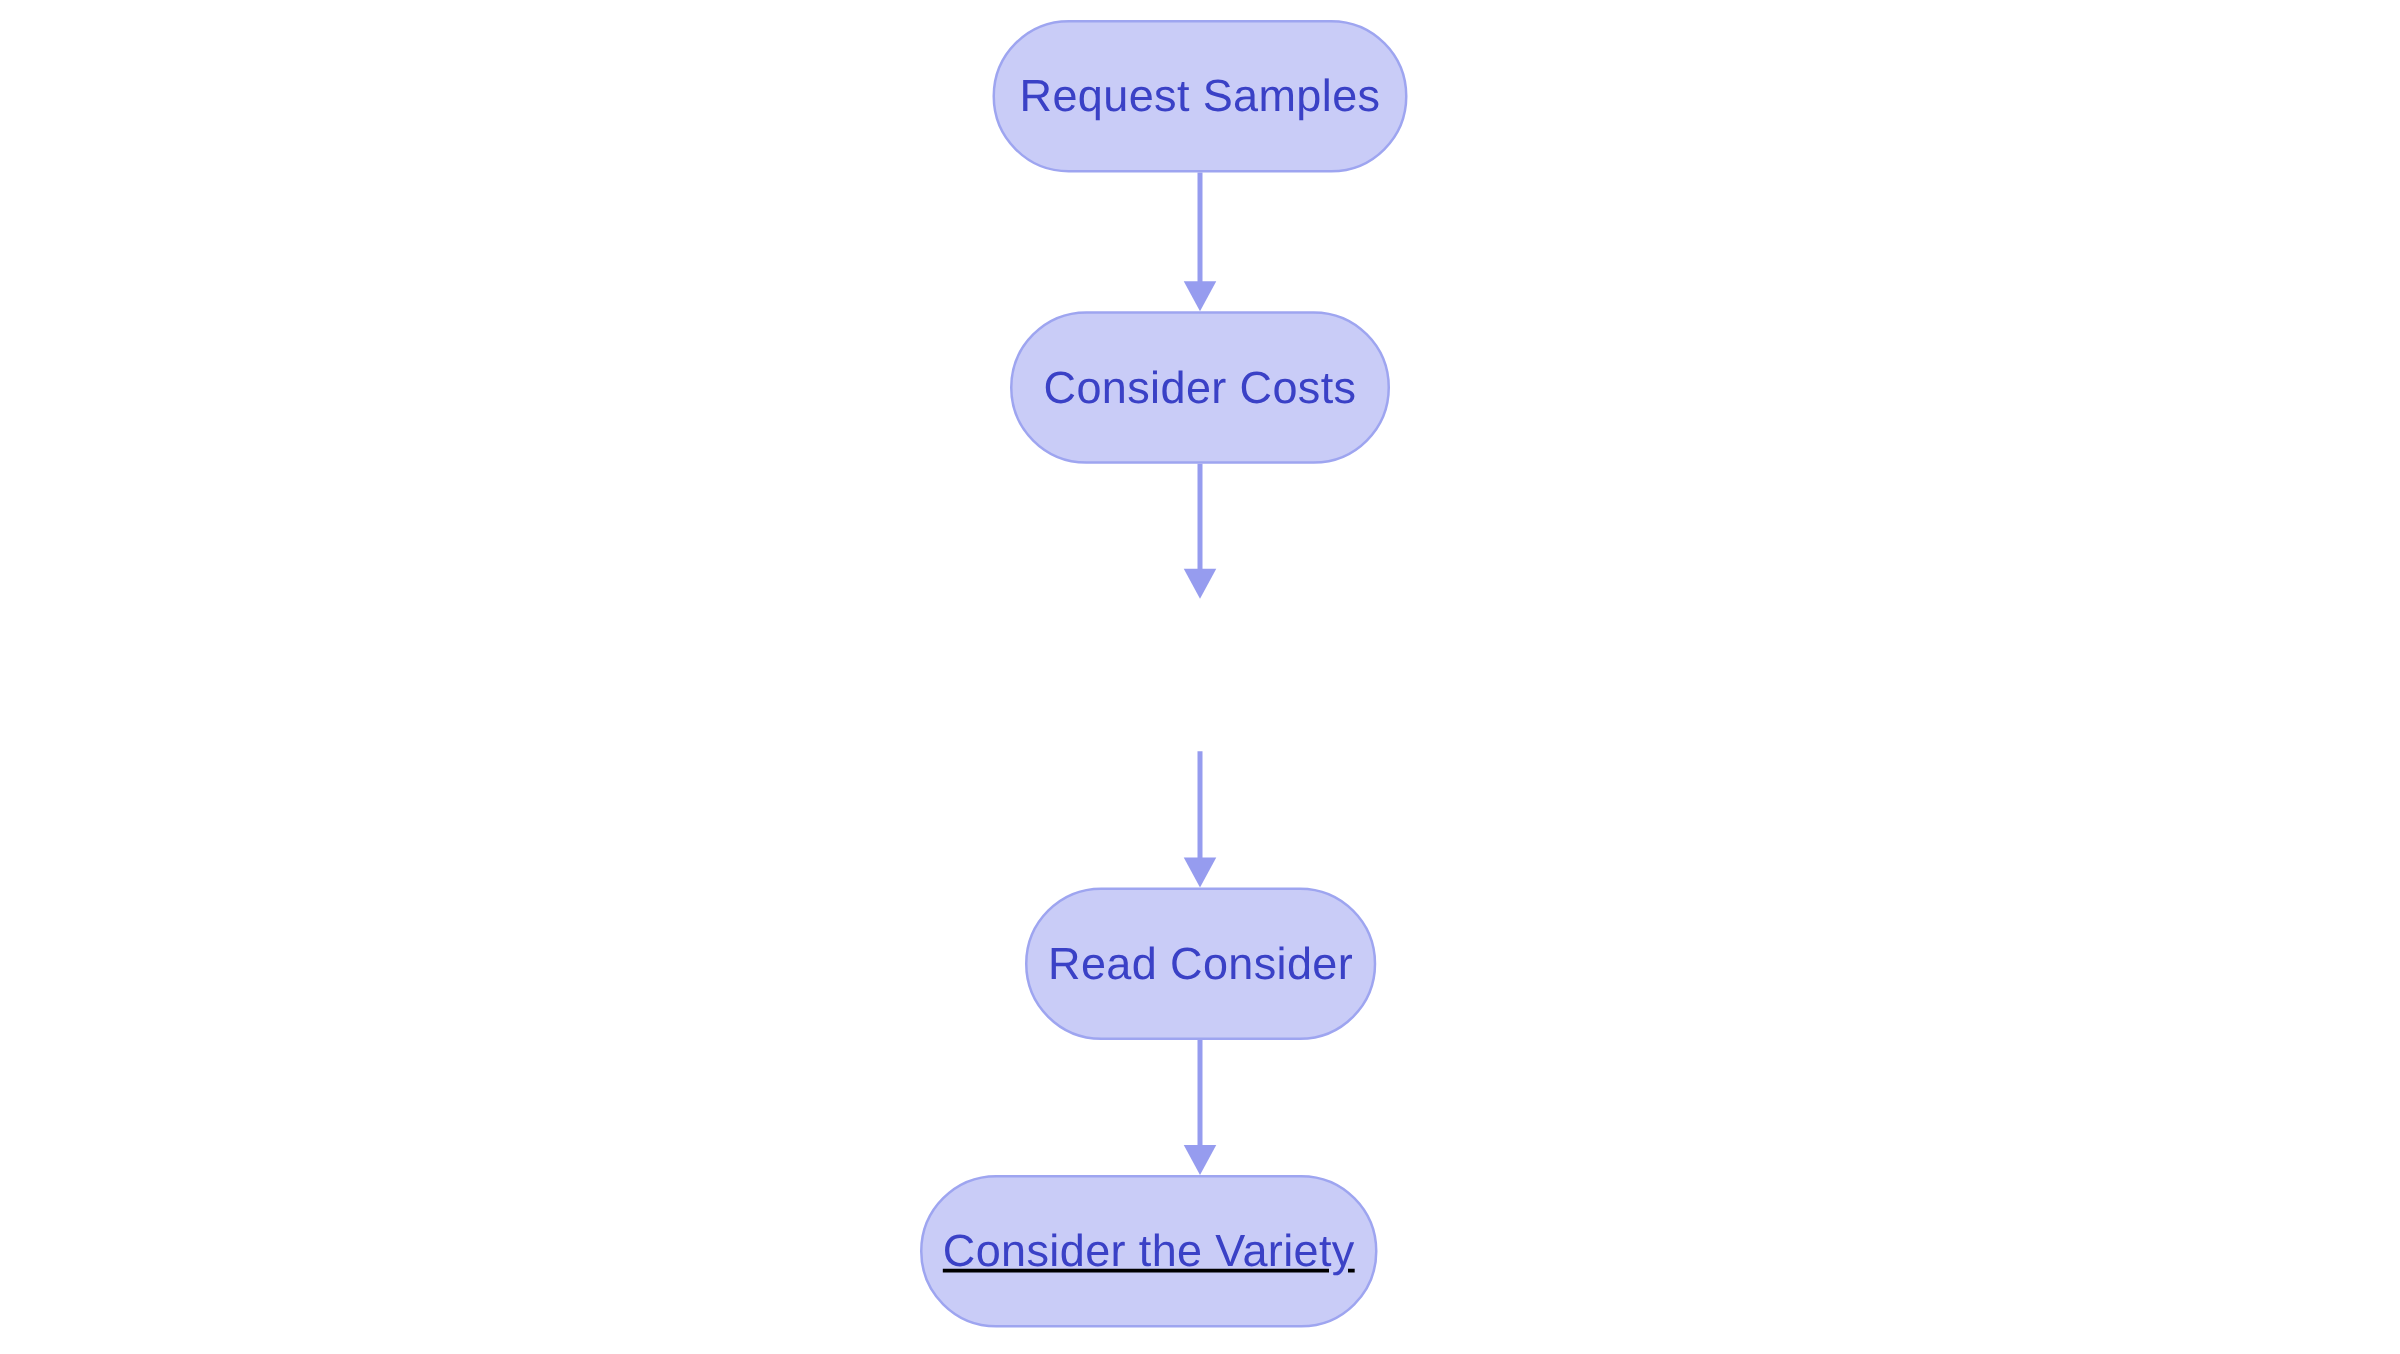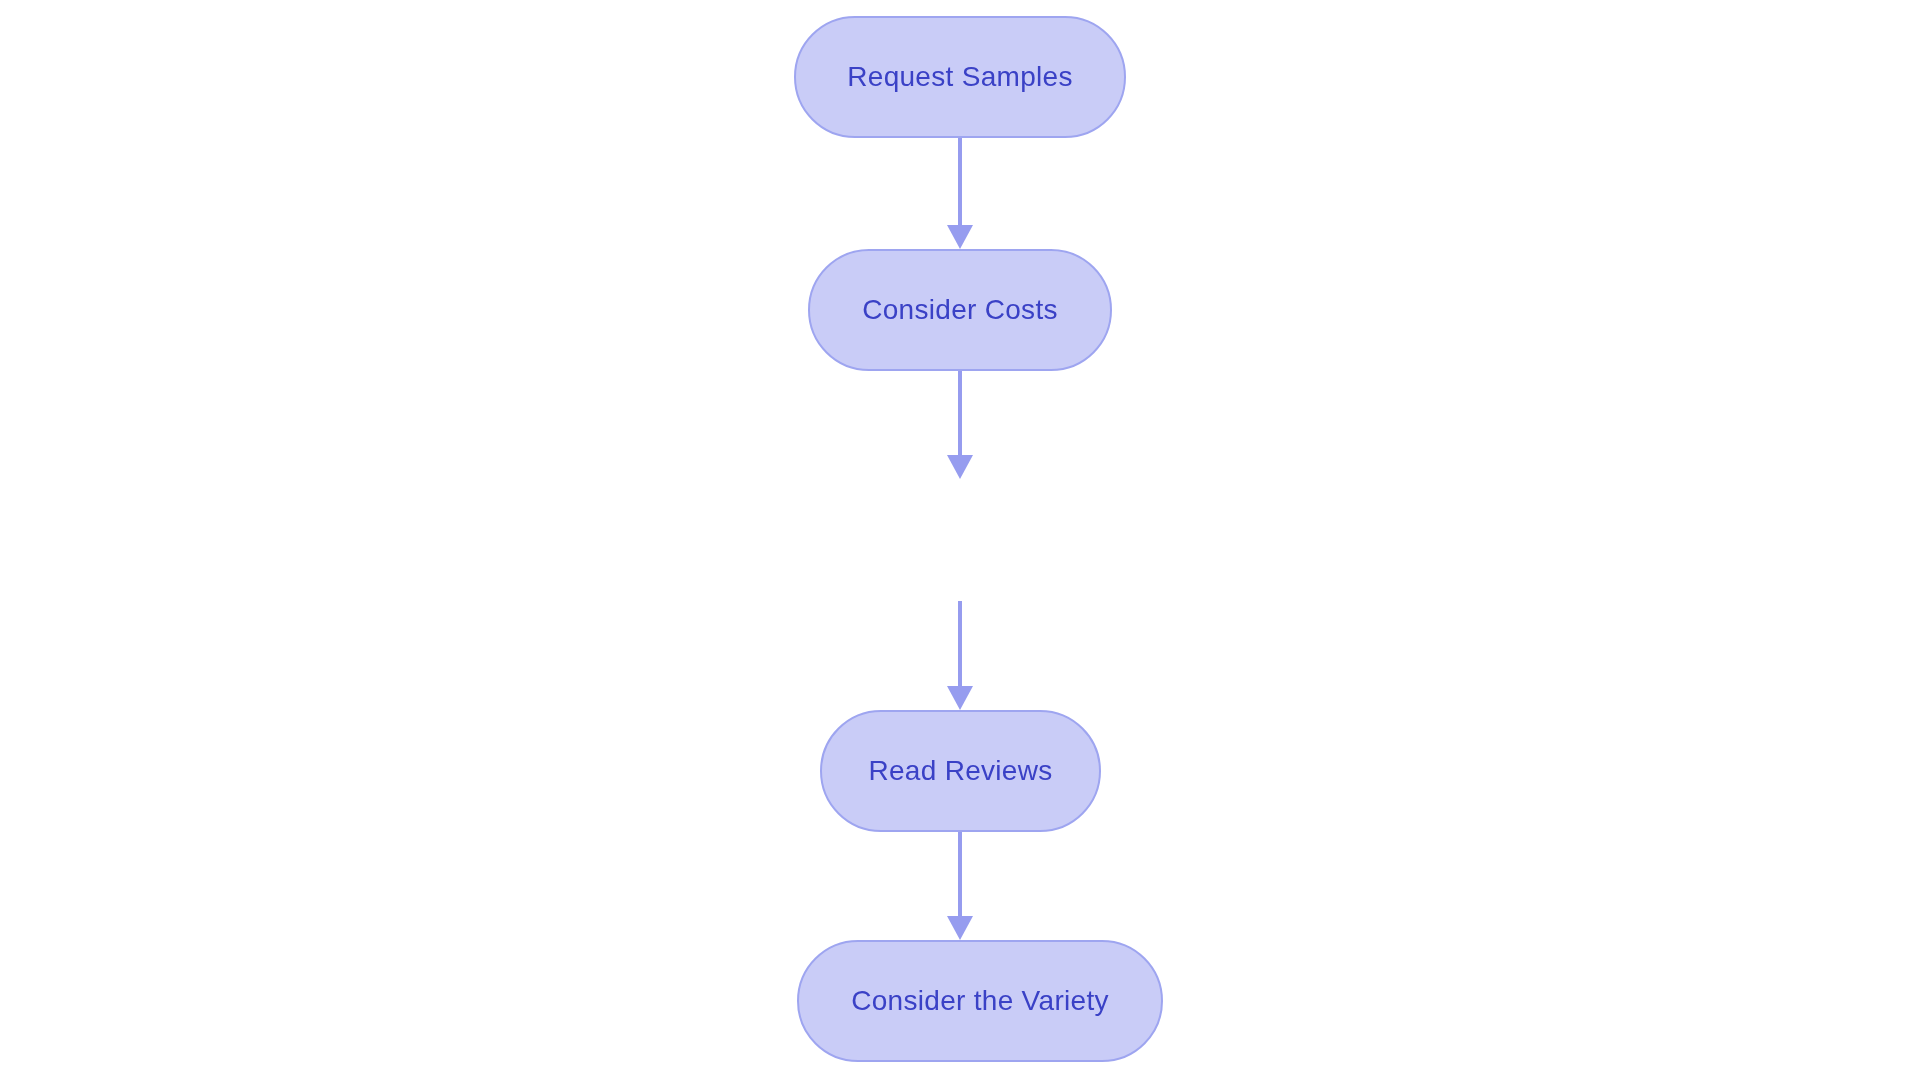--- a/index.html
+++ b/index.html
@@ -28,30 +28,30 @@
     border-radius: 61px;
     background: var(--node-fill);
     border: 2px solid var(--node-border);
     box-sizing: border-box;
     display: flex;
     align-items: center;
     justify-content: center;
   }
   .flow-node .node-label {
     color: var(--node-text);
-    font-size: 28px;
+    font-size: 36px;
     font-weight: 500;
     letter-spacing: 0.3px;
     white-space: nowrap;
   }
   .node-1 { left: 794px; top: 16px;  width: 332px; }
   .node-2 { left: 808px; top: 249px; width: 304px; }
   .node-3 { left: 753px; top: 479px; width: 414px; }
   .node-4 { left: 820px; top: 710px; width: 281px; }
-  .node-5 { left: 797px; top: 940px; width: 366px; }
+  .node-5 { left: 736px; top: 940px; width: 366px; text-decoration: underline; }
 
   .flow-arrow {
     position: absolute;
     width: 28px;
     left: 946px;
   }
   .arrow-1 { top: 138px; height: 111px; }
   .arrow-2 { top: 371px; height: 108px; }
   .arrow-3 { top: 601px; height: 109px; }
   .arrow-4 { top: 832px; height: 108px; }
@@ -100,21 +100,21 @@
     <div class="arrow-head"></div>
   </div>
 
 
   <div class="flow-arrow arrow-3">
     <div class="arrow-shaft"></div>
     <div class="arrow-head"></div>
   </div>
 
   <div class="flow-node node-4">
-    <span class="node-label">Read Reviews</span>
+    <span class="node-label">Read Consider</span>
   </div>
 
   <div class="flow-arrow arrow-4">
     <div class="arrow-shaft"></div>
     <div class="arrow-head"></div>
   </div>
 
   <div class="flow-node node-5">
     <span class="node-label">Consider the Variety</span>
   </div>

